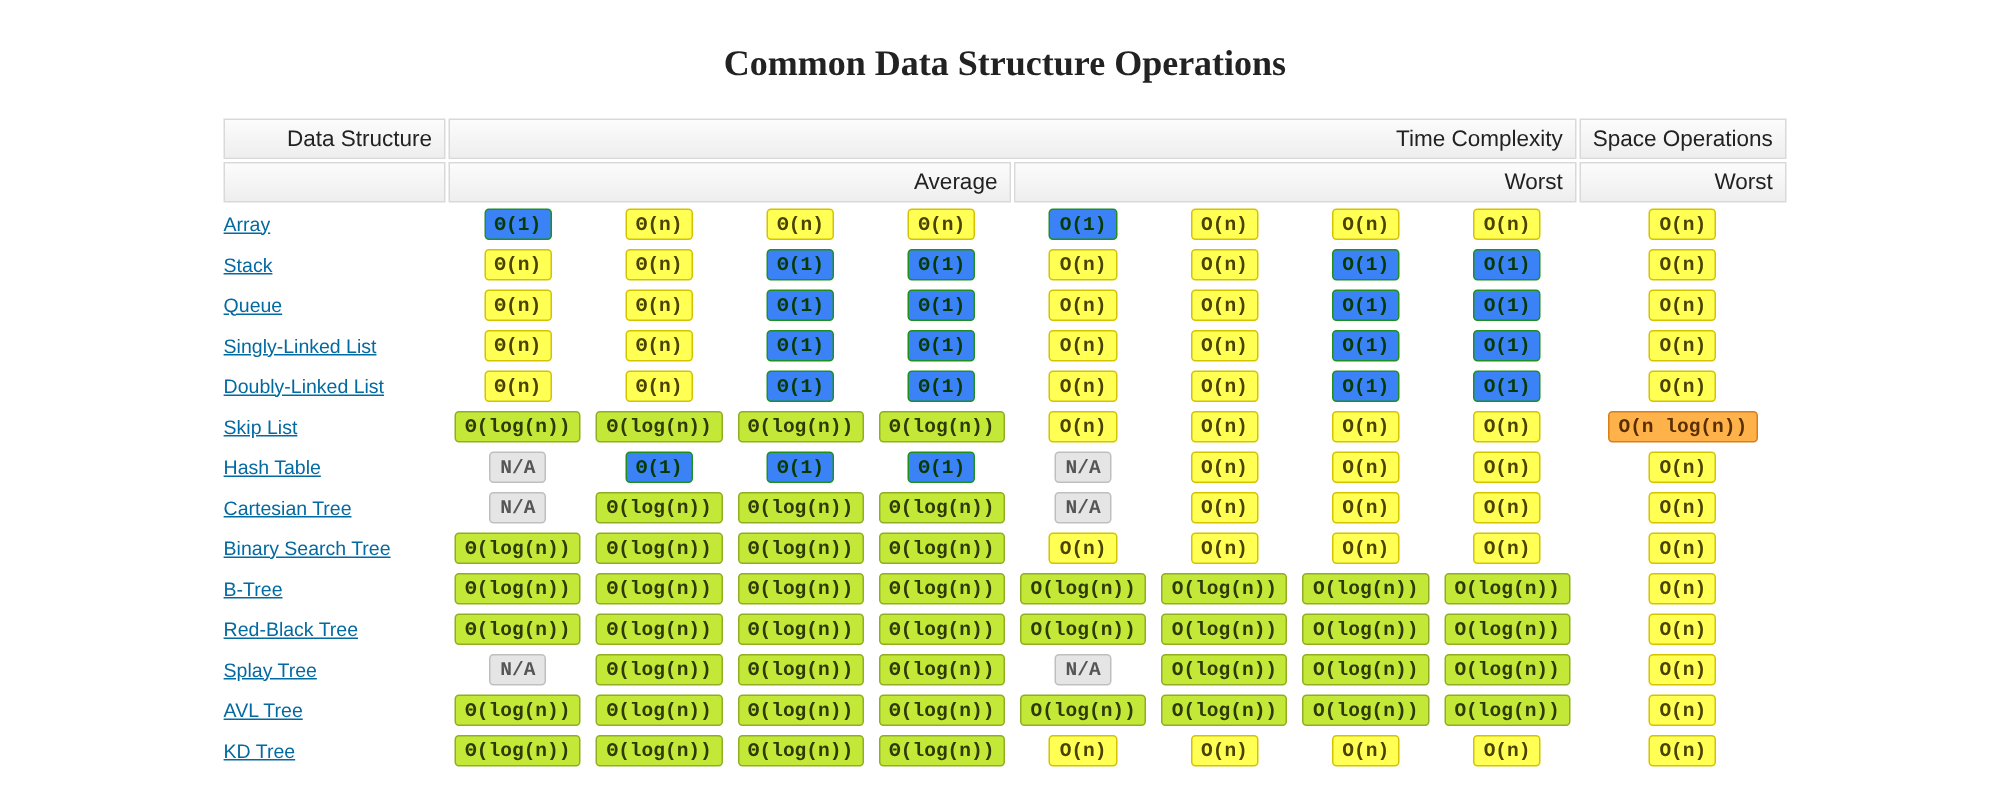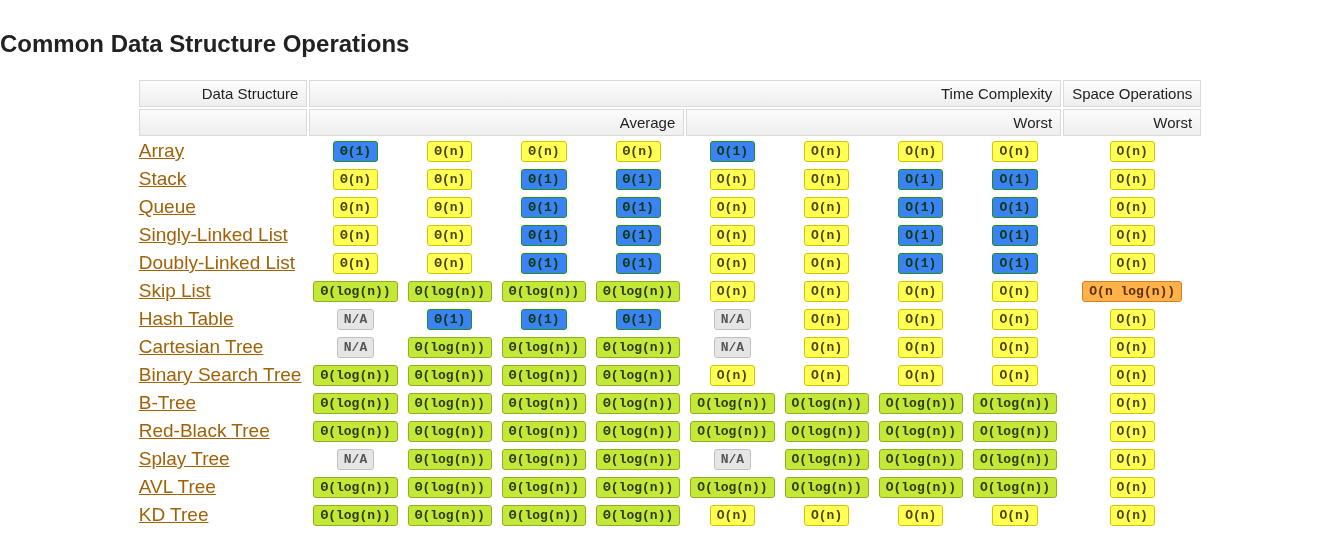--- a/index.html
+++ b/index.html
@@ -3,23 +3,25 @@
 <meta charset="utf-8">
 <style>
   body {
     font-family: Arial, Helvetica, sans-serif;
     background: #fff;
     margin: 0;
     padding: 20px 0 30px;
     color: #222;
   }
   h2.title {
+    text-align: center;
     font-size: 24px;
     font-weight: 700;
     margin: 10px 0 20px;
+    font-family: Liberation Serif, serif;
   }
   table {
     border-collapse: separate;
     border-spacing: 2px;
     margin: 0 auto;
   }
   th {
     font-weight: 400;
     text-align: right;
     padding: 4px 8px;
@@ -32,23 +34,23 @@
     padding: 2px 4px;
     text-align: center;
     vertical-align: middle;
   }
   td.ds-name {
     text-align: left;
     padding: 2px 6px 2px 0;
     white-space: nowrap;
   }
   td.ds-name a {
-    color: #a16207;
+    color: #0369a1;
     text-decoration: underline;
-    font-size: 19px;
+    font-size: 13px;
   }
   code.cplx {
     display: inline-block;
     border-radius: 3px;
     padding: 2px 6px;
     font-family: "Courier New", Courier, monospace;
     font-size: 13px;
     font-weight: 600;
     white-space: nowrap;
   }

